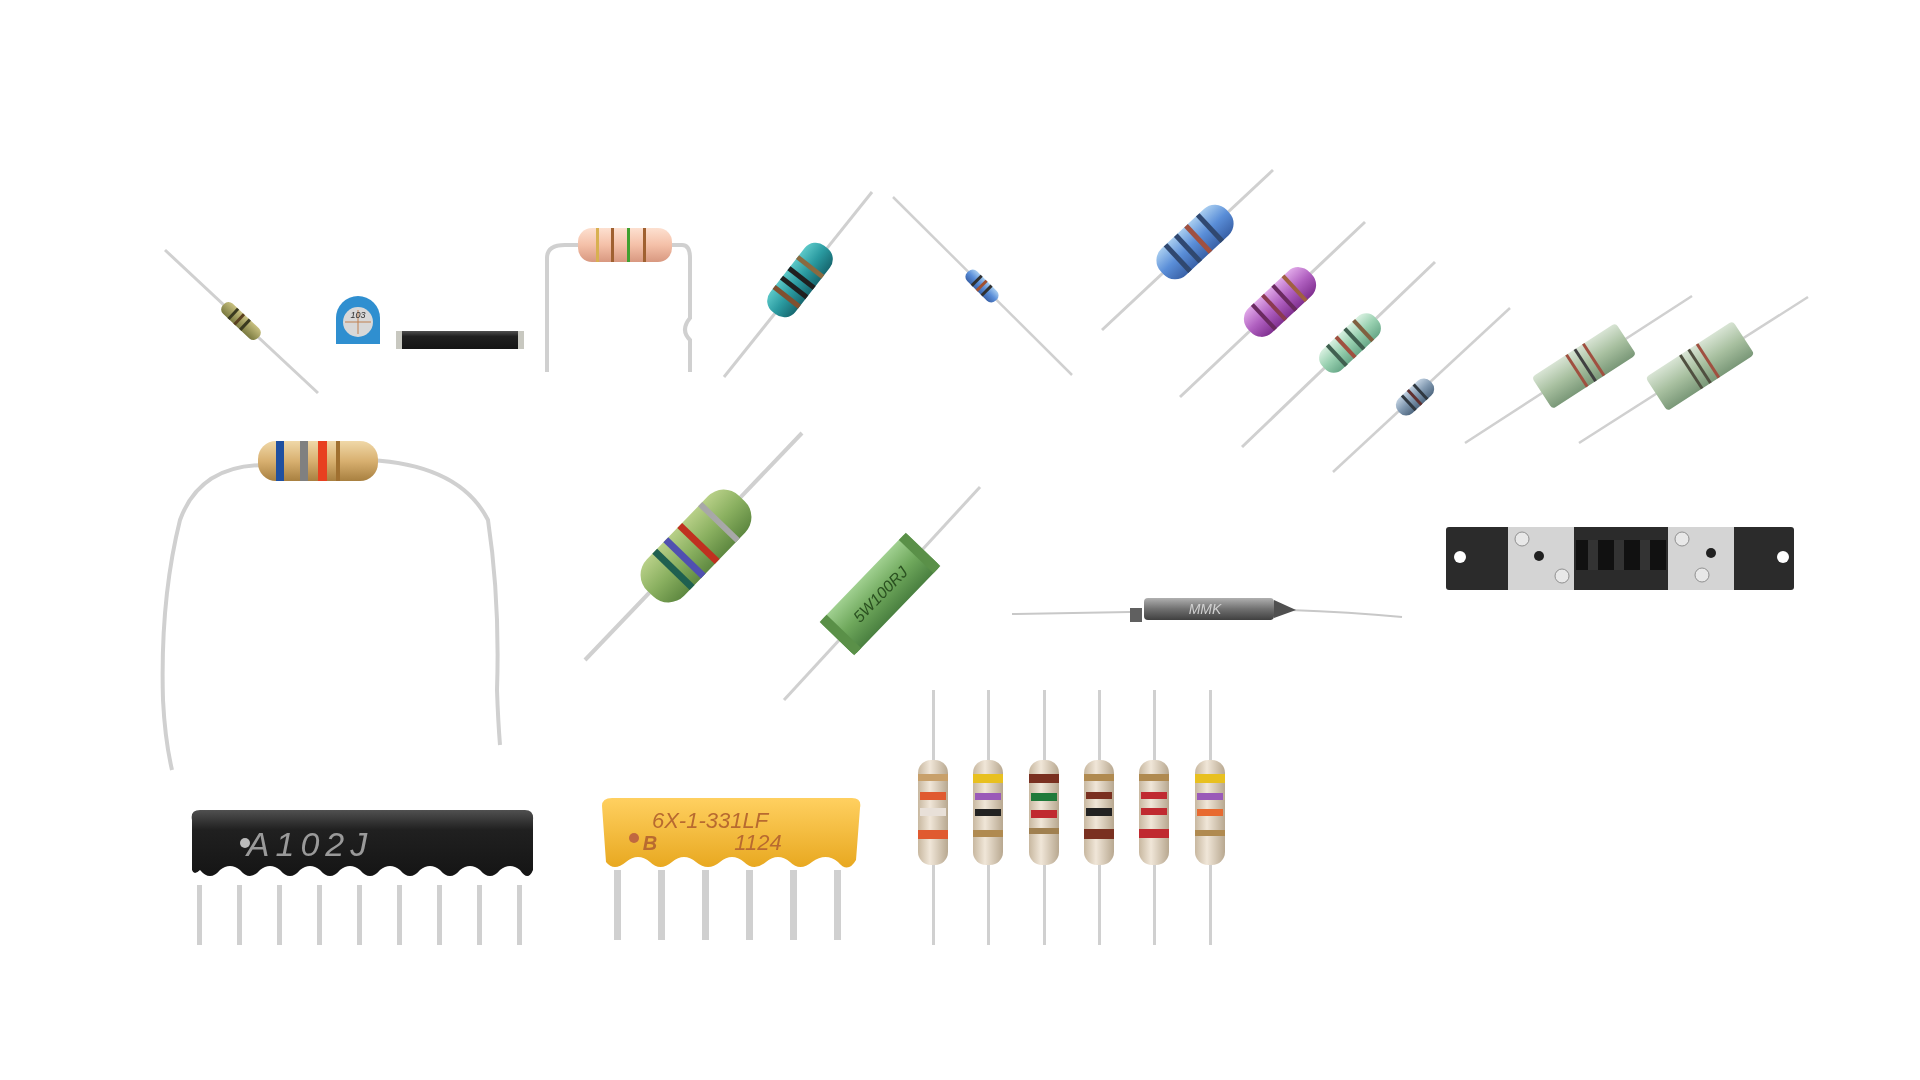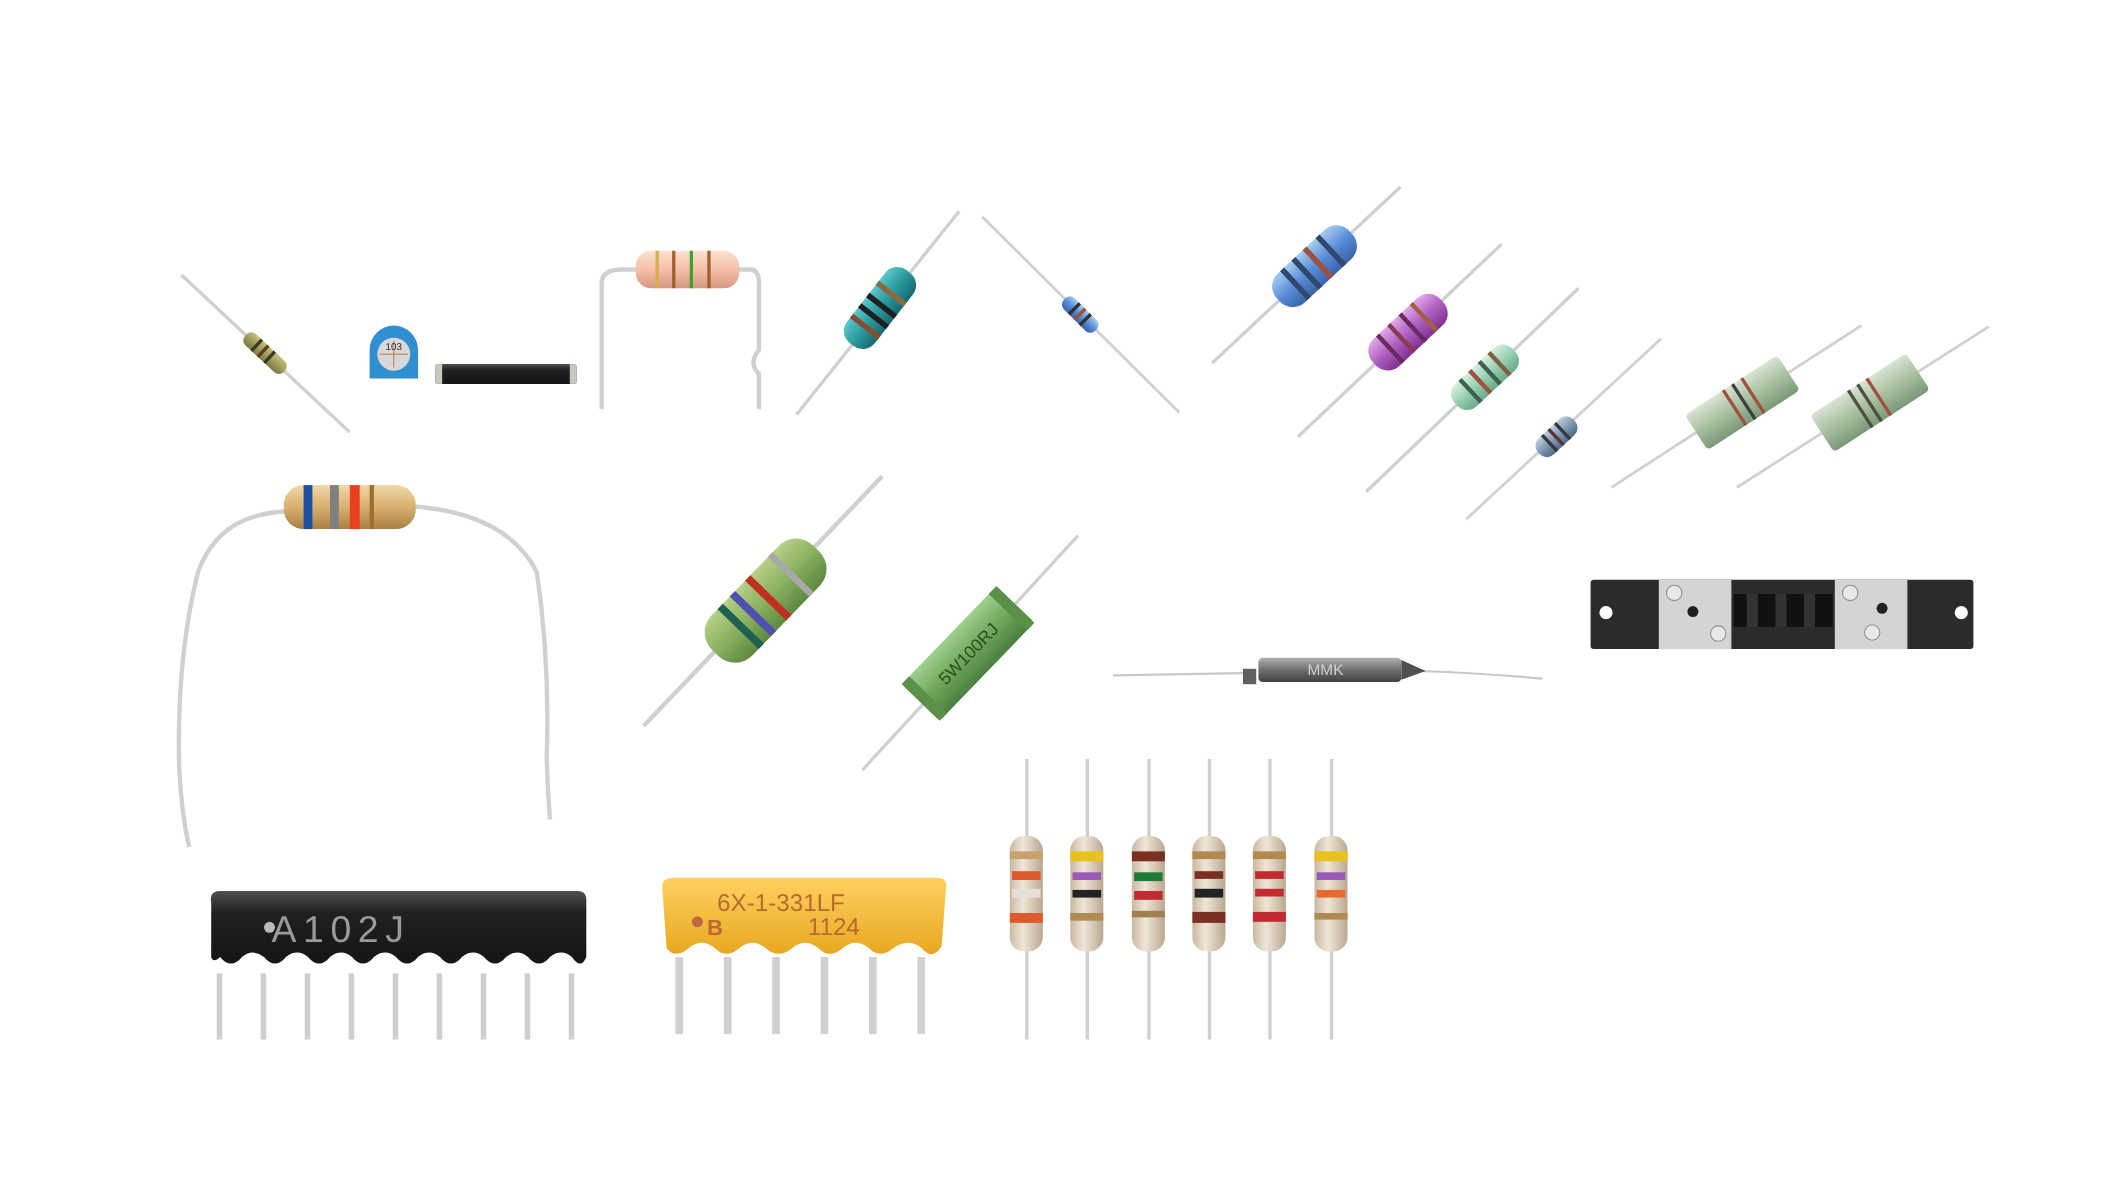--- a/index.html
+++ b/index.html
@@ -1,17 +1,17 @@
 <!DOCTYPE html>
 <html><head>
 <meta charset="utf-8">
 <style>
   html, body { margin: 0; padding: 0; background: #ffffff; }
   body { width: 1920px; height: 1080px; position: relative; overflow: hidden; font-family: "Liberation Sans", sans-serif; }
-  .scene { position: absolute; left: 0; top: 0; width: 1920px; height: 980px; }
+  .scene { position: absolute; left: 0; top: 0; width: 1920px; height: 980px; font-style: italic; }
   svg text { font-family: "Liberation Sans", sans-serif; }
 </style>
 </head>
 <body>
 
 <div class="scene">
 <svg width="1920" height="1080" viewBox="0 0 1920 1080" xmlns="http://www.w3.org/2000/svg">
   <defs>
     <linearGradient id="gTeal" x1="0" y1="0" x2="0" y2="1">
       <stop offset="0" stop-color="#5cc8c8"></stop>

